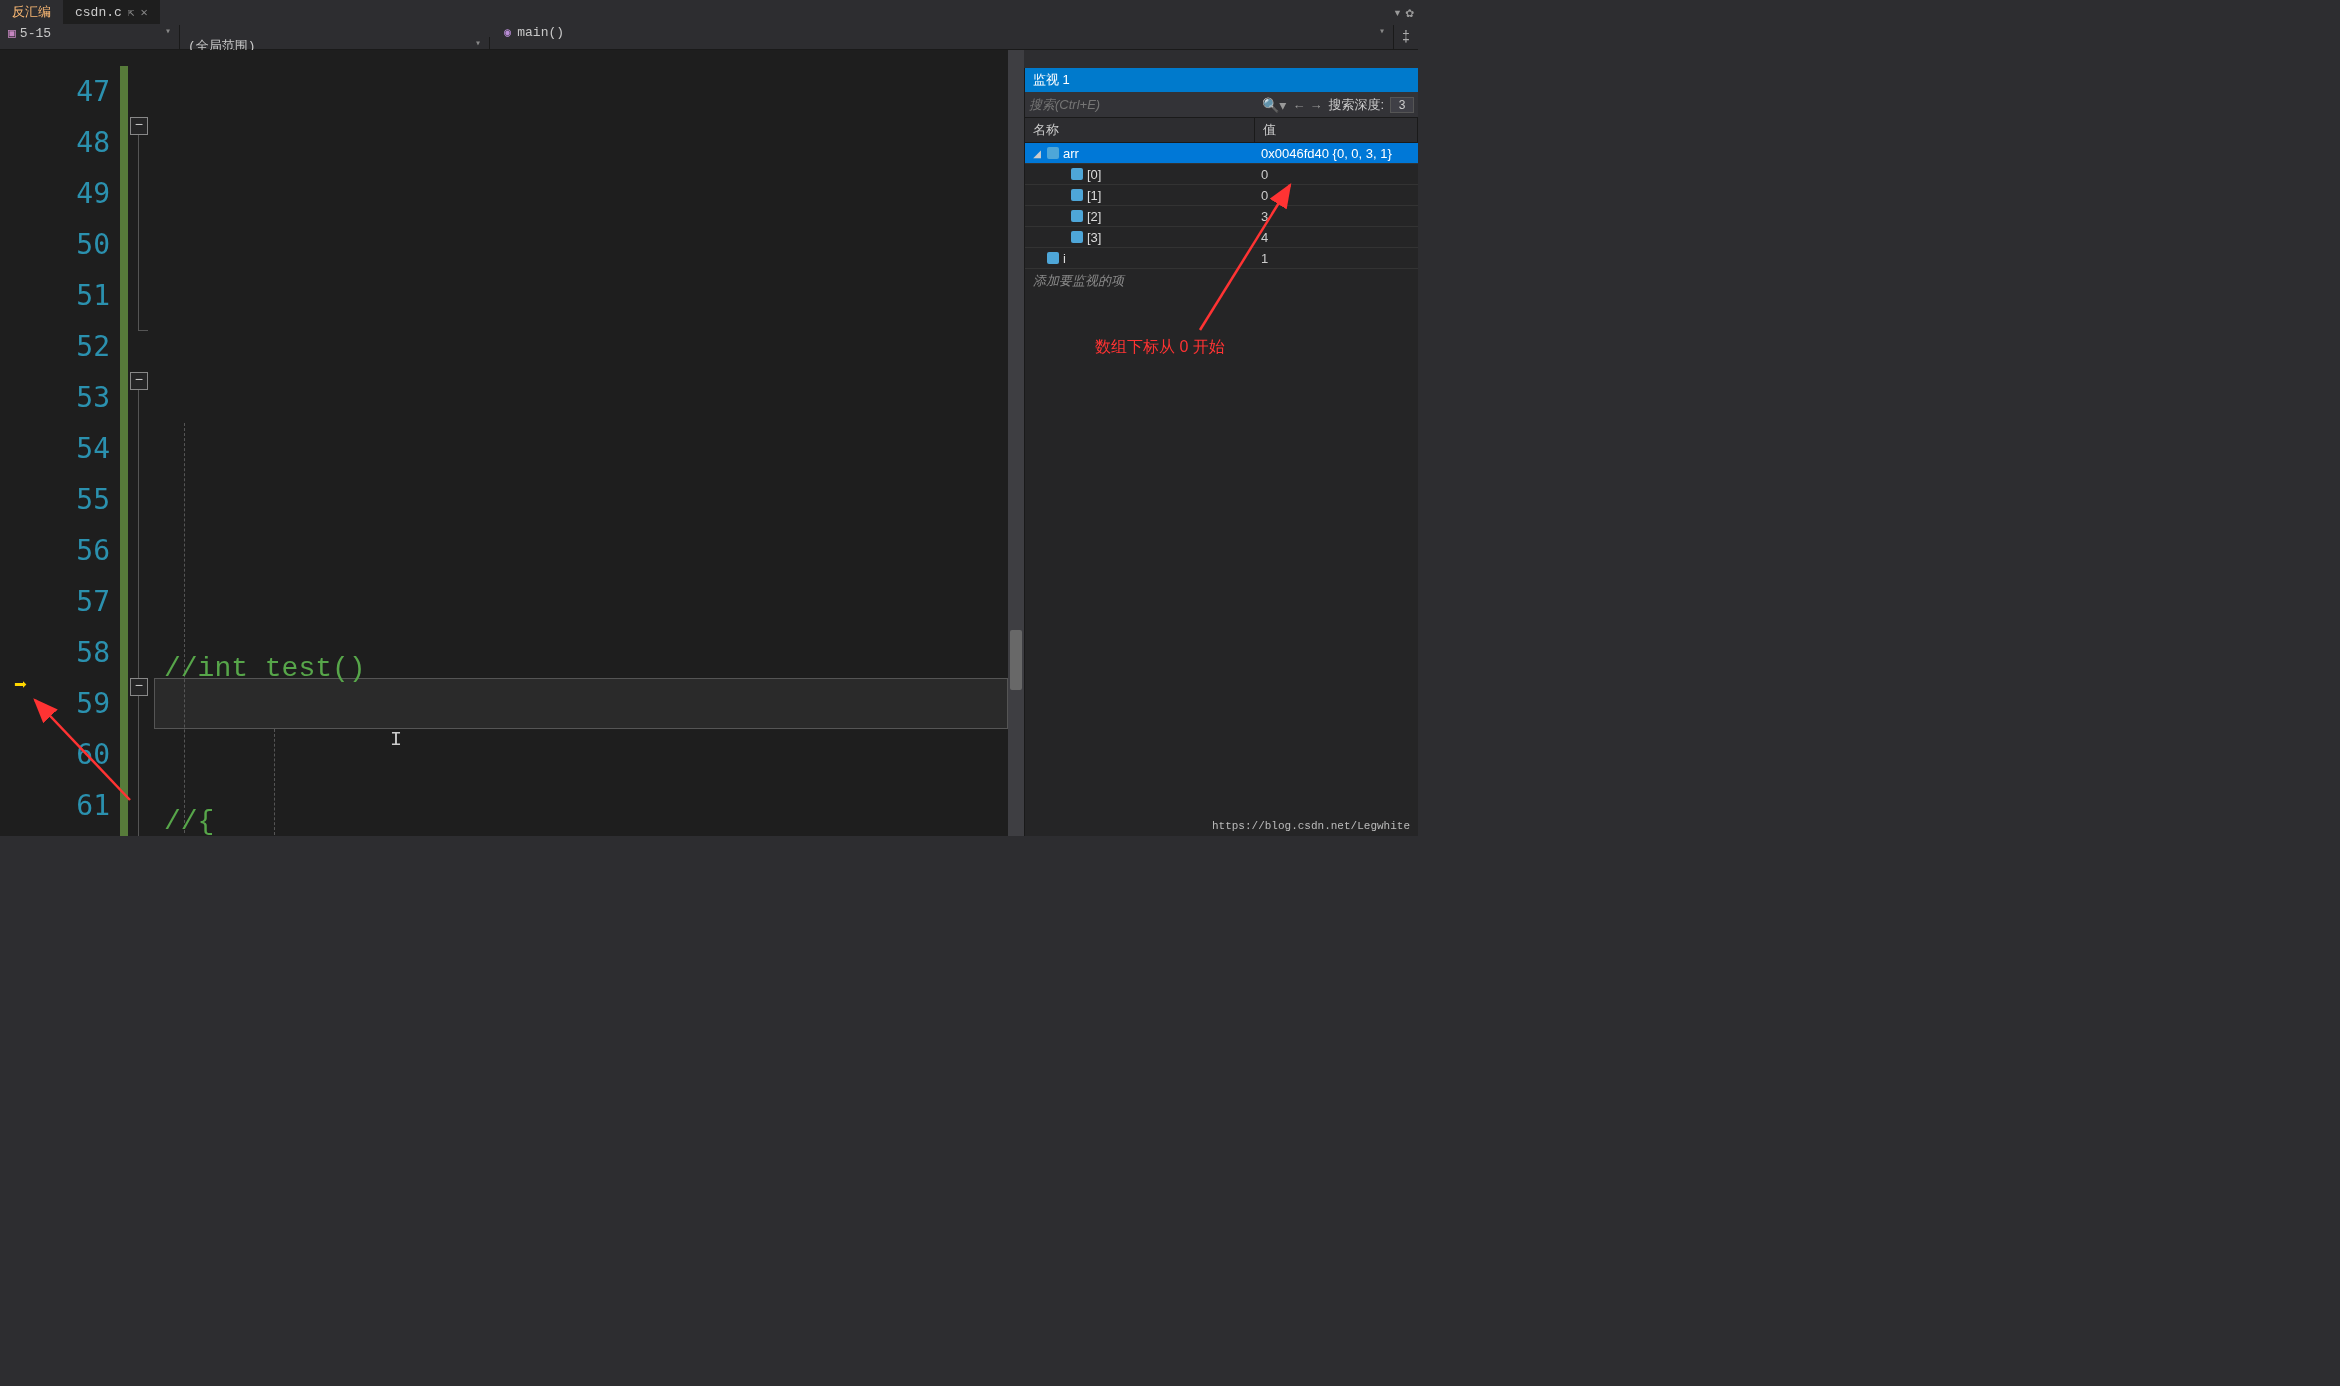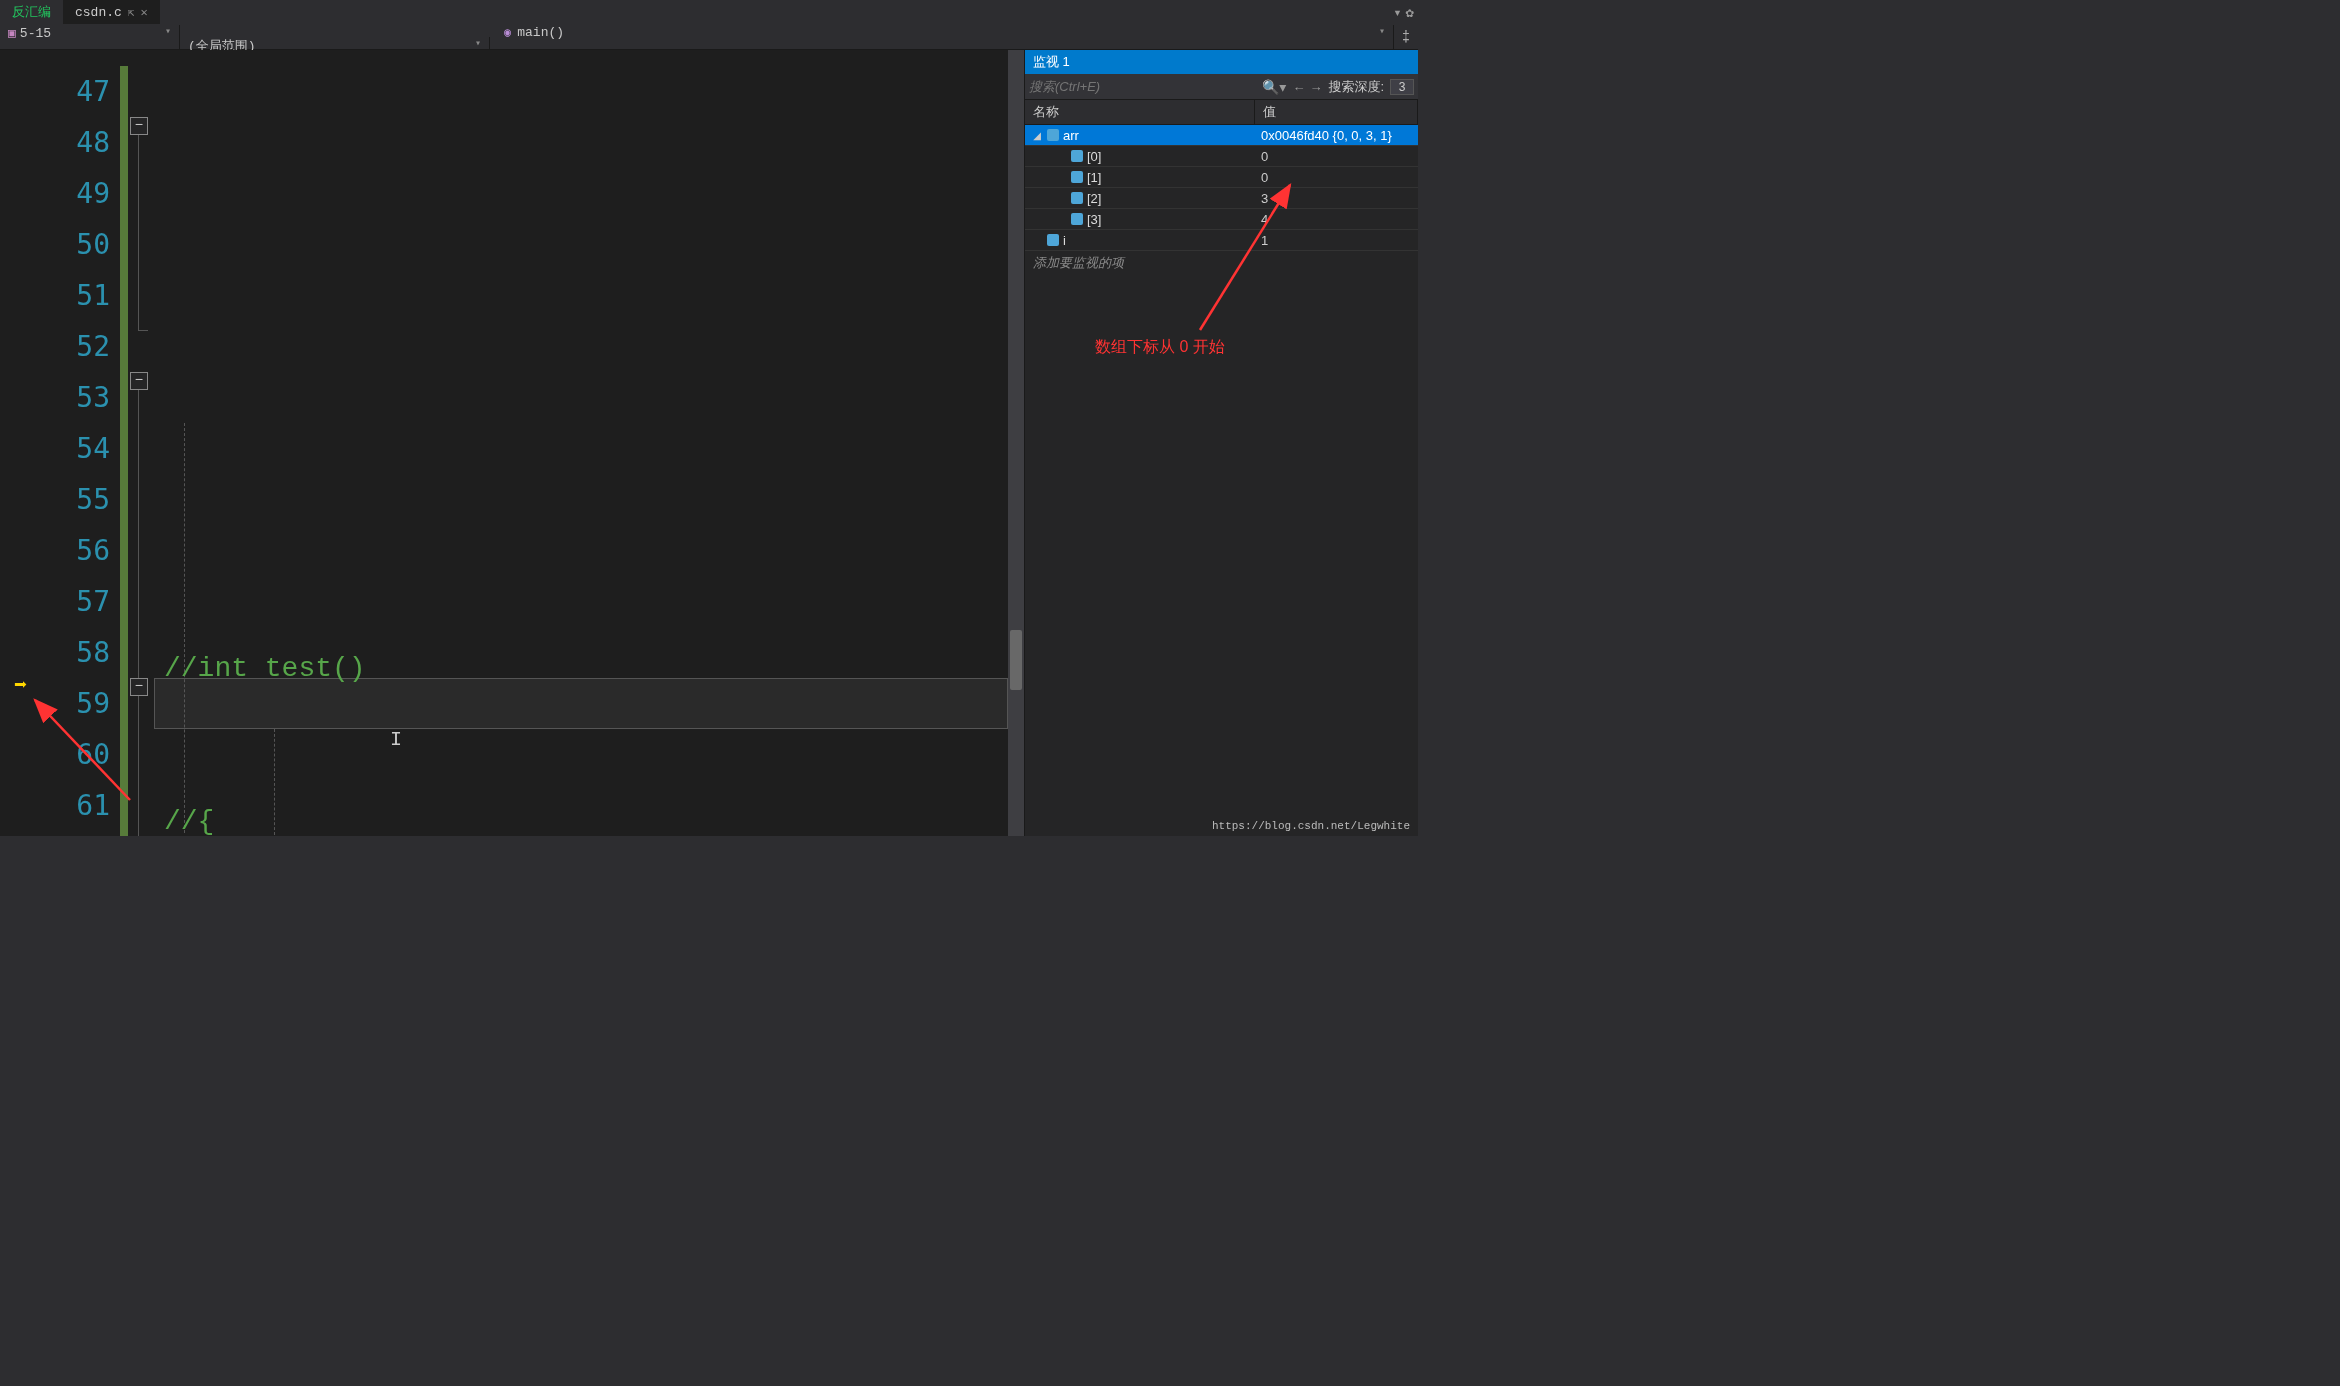--- a/index.html
+++ b/index.html
@@ -24,21 +24,21 @@
   color: #cccccc;
   display: flex;
   align-items: center;
   gap: 6px;
   position: relative;
 }
 .tab.active {
   background: #1e1e1e;
 }
 .tab.inactive {
-  color: #22c55e;
+  color: #fdba74;
 }
 .tab .close-x {
   font-size: 12px;
   color: #888;
 }
 .tab .pin {
   font-size: 11px;
   color: #888;
 }
 .topright {
@@ -210,20 +210,21 @@
   right: 2px;
   background: #686868;
   border-radius: 2px;
 }
 .watch-panel {
   flex: 1;
   background: #252526;
   display: flex;
   flex-direction: column;
   border-left: 1px solid #1a1a1a;
+  margin-top: 18px;
 }
 .watch-title {
   background: #007acc;
   color: white;
   padding: 3px 8px;
   font-size: 13px;
   font-family: "Microsoft YaHei", sans-serif;
 }
 .watch-searchbar {
   display: flex;

